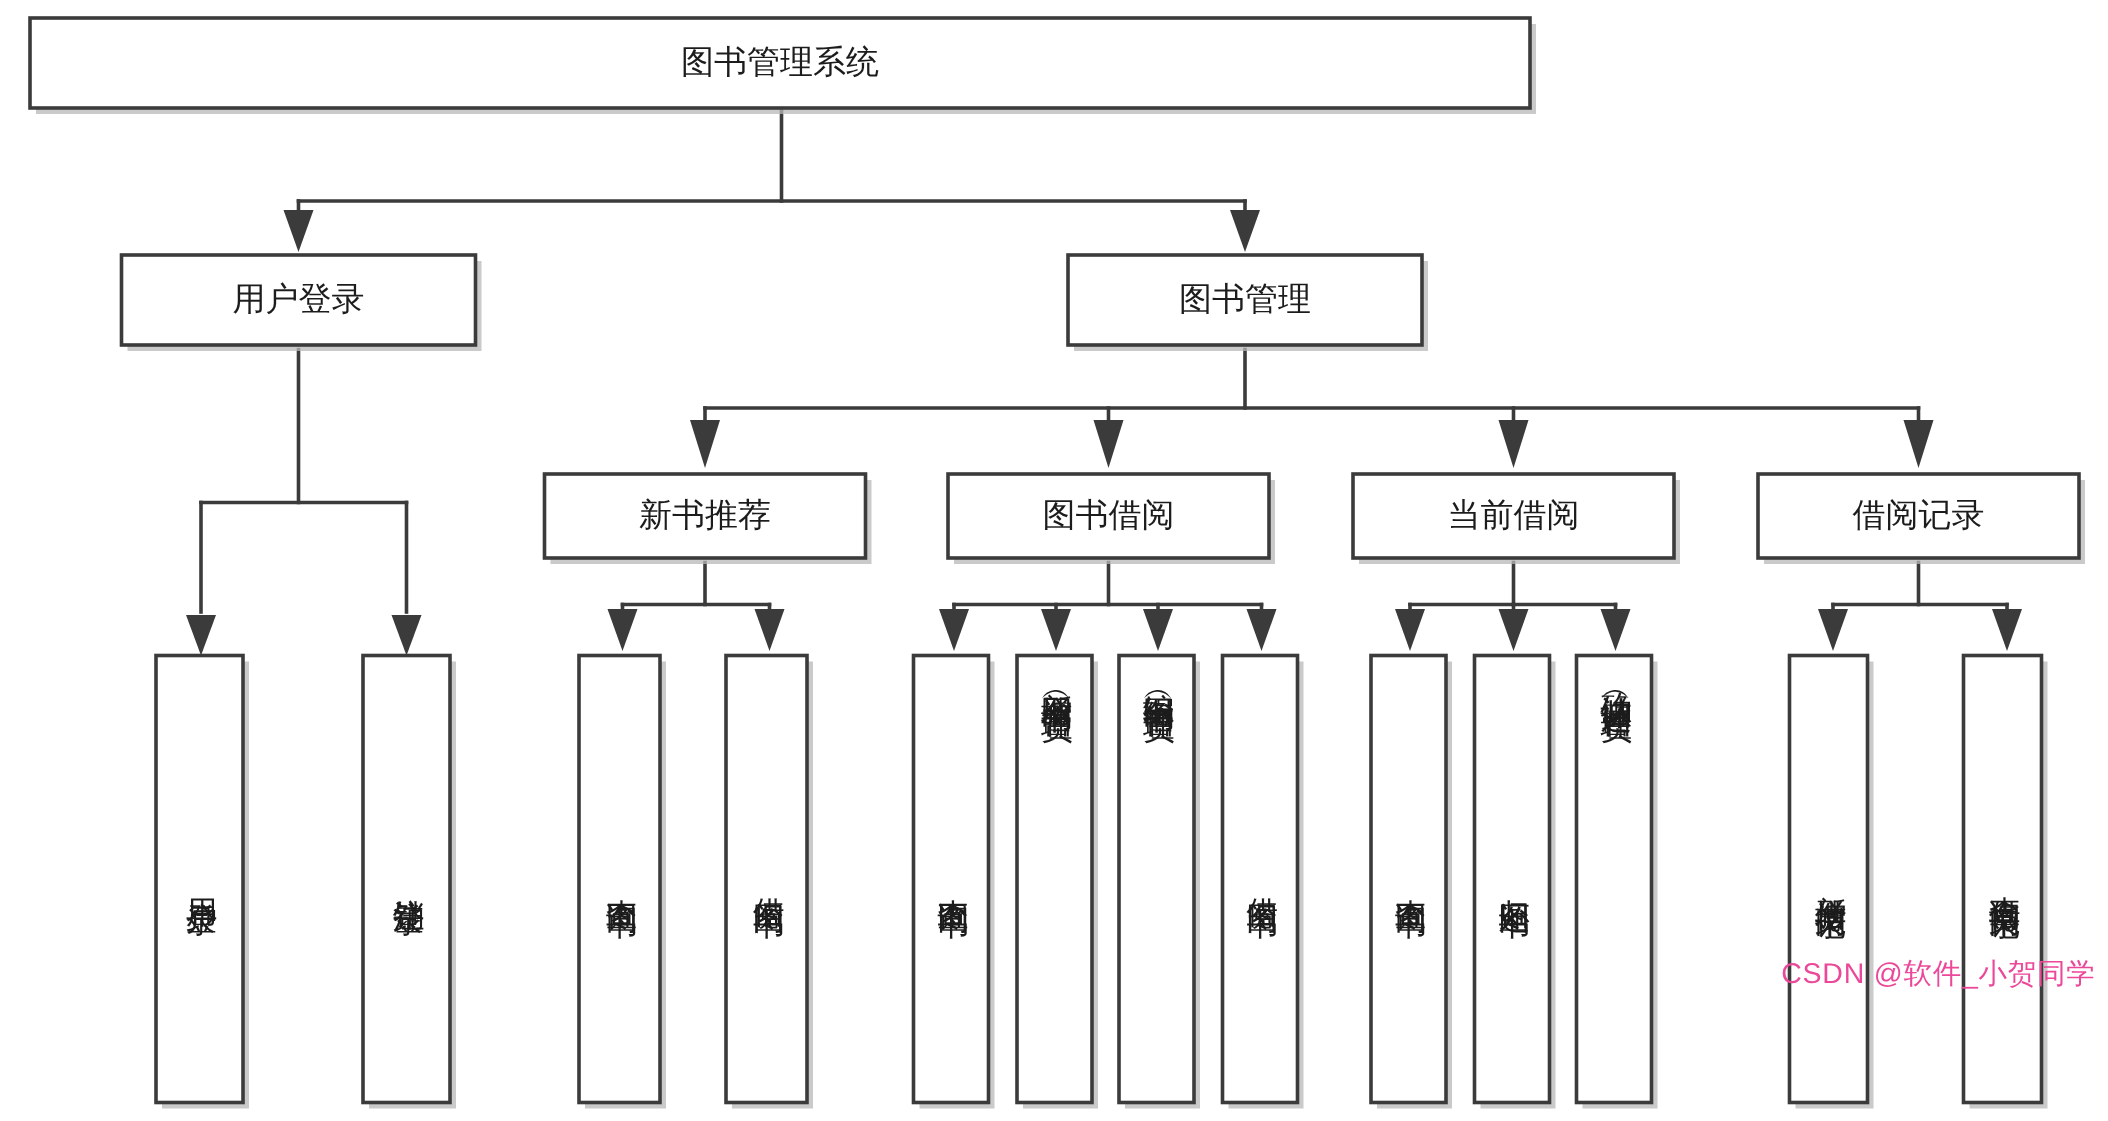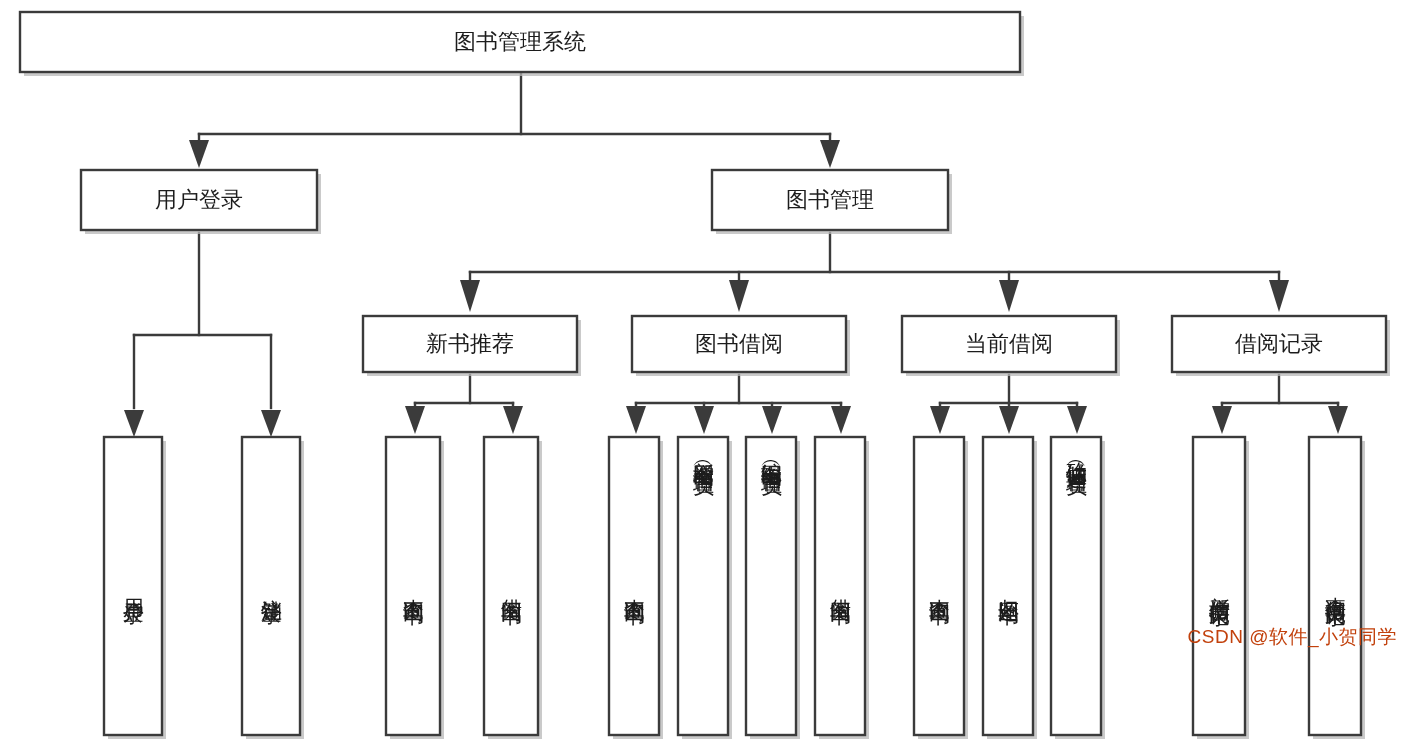--- a/index.html
+++ b/index.html
@@ -66,24 +66,24 @@
     font-family: "Liberation Sans", "DejaVu Sans", sans-serif;
     font-size: 21px;
     line-height: 1.28;
     letter-spacing: 2px;
     color: #1c1c1c;
     white-space: nowrap;
   }
   .watermark {
     position: absolute;
     right: 8px;
-    bottom: 20px;
+    bottom: 8px;
     font-family: "Liberation Sans", "DejaVu Sans", sans-serif;
     font-size: 19px;
-    color: #c2410c;
+    color: #ec4899;
     letter-spacing: 0.5px;
     user-select: none;
   }
 </style>
 </head>
 <body>
 
 <div id="diagram-root">
 
   <svg id="flow" viewBox="0 0 1405 747">

